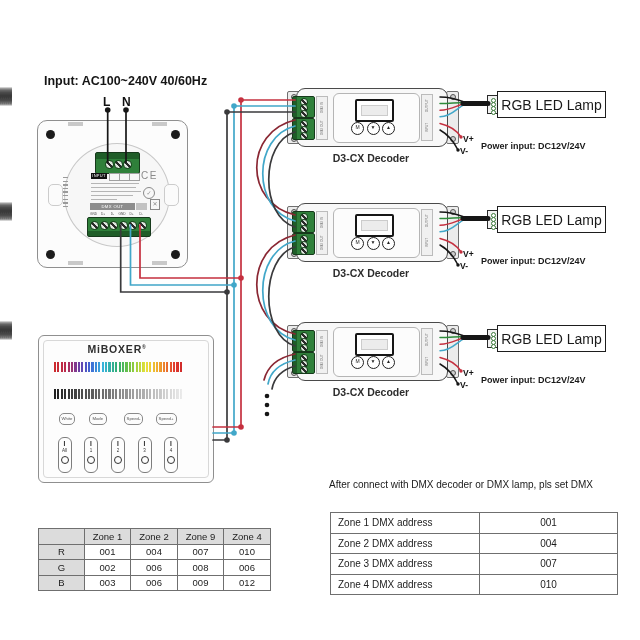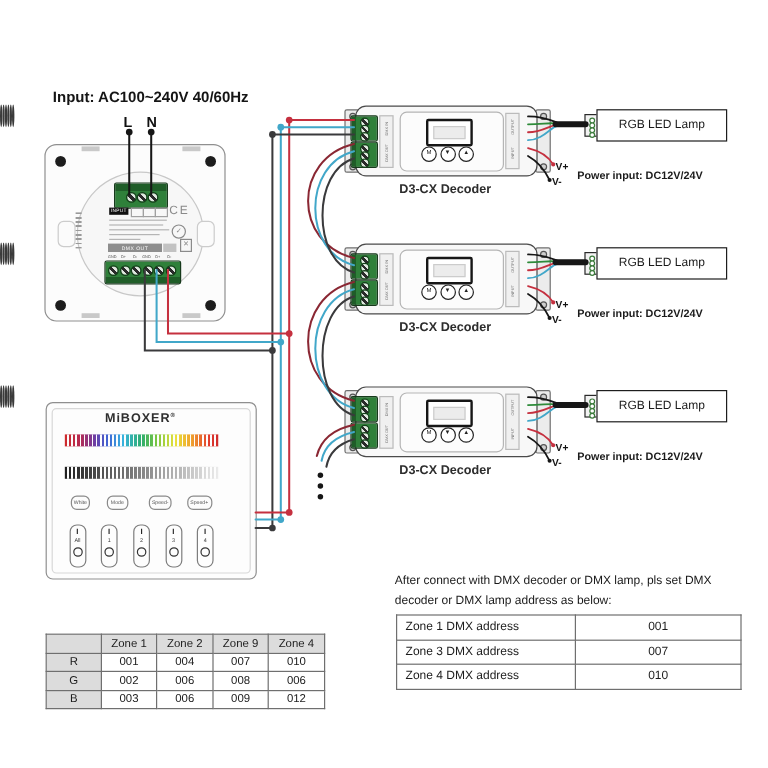--- a/index.html
+++ b/index.html
@@ -65,21 +65,21 @@
   .tb .gscrew{left:7px;width:6px;height:6px;}
   .dstrip{width:10px;background:#f0f0f0;border:0.8px solid #bbb;overflow:hidden;}
   .vtext{display:block;writing-mode:vertical-rl;transform:rotate(180deg);font-size:3.2px;color:#777;
          text-align:center;margin:1px auto;height:45%;}
   .ddisp{left:355px;top:11px;width:35px;height:19px;border:2px solid #161616;border-radius:2px;background:#fff;}
   .ddisp-in{position:absolute;left:4px;top:4px;right:4px;bottom:4px;background:#ececec;border:1px solid #ccc;}
   .dbtn{top:34px;width:11px;height:11px;border:1.5px solid #222;border-radius:50%;background:#fff;
         font-size:5px;line-height:9px;text-align:center;color:#222;}
   .rsc{left:431px;width:8px;height:8px;border:1.6px solid #3a3a3a;border-radius:50%;background:#fdfdfd;}
   .lamp{left:497px;top:3px;width:107px;height:25px;border:1.6px solid #1d1d1d;background:#fff;
-        display:flex;align-items:center;justify-content:center;font-size:10px;color:#1a1a1a;}
+        display:flex;align-items:center;justify-content:center;font-size:14px;color:#1a1a1a;}
   .conn{left:487px;top:7px;width:10px;height:17px;border:1px solid #2a2a2a;background:#f2f2f2;}
   .conn i{position:absolute;left:3px;width:3px;height:3px;border:0.8px solid #3a7a3a;border-radius:50%;background:#fff;}
   .vp,.vm{font-size:8.5px;font-weight:bold;color:#141414;}
   .vp{left:463px;top:46px;}
   .vm{left:460px;top:58px;}
   .pow{left:481px;top:53px;font-size:9px;font-weight:bold;color:#1a1a1a;}
   .dname{left:296px;top:64px;width:150px;text-align:center;font-size:10.5px;font-weight:600;color:#2d2d2d;}
   
   #ch-title{left:32px;top:509px;font-size:10px;color:#1a1a1a;}
   table{border-collapse:collapse;position:absolute;table-layout:fixed;}
@@ -213,27 +213,30 @@
       <td>003</td>
       <td>006</td>
       <td>009</td>
       <td>012</td>
     </tr>
   </tbody>
     </table>
 
   <div class="abs" id="note">
     <div>After connect with DMX decoder or DMX lamp, pls set DMX</div>
-    <div>decoder or DMX lamp address as below:</div>
   </div>
   <table id="address-table">
     <tbody>
         <tr>
       <td class="lbl">Zone 1 DMX address</td>
       <td class="val">001</td>
+    </tr>
+    <tr>
+      <td class="lbl">Zone 2 DMX address</td>
+      <td class="val">004</td>
     </tr>
     <tr>
       <td class="lbl">Zone 3 DMX address</td>
       <td class="val">007</td>
     </tr>
     <tr>
       <td class="lbl">Zone 4 DMX address</td>
       <td class="val">010</td>
     </tr>
   </tbody>

